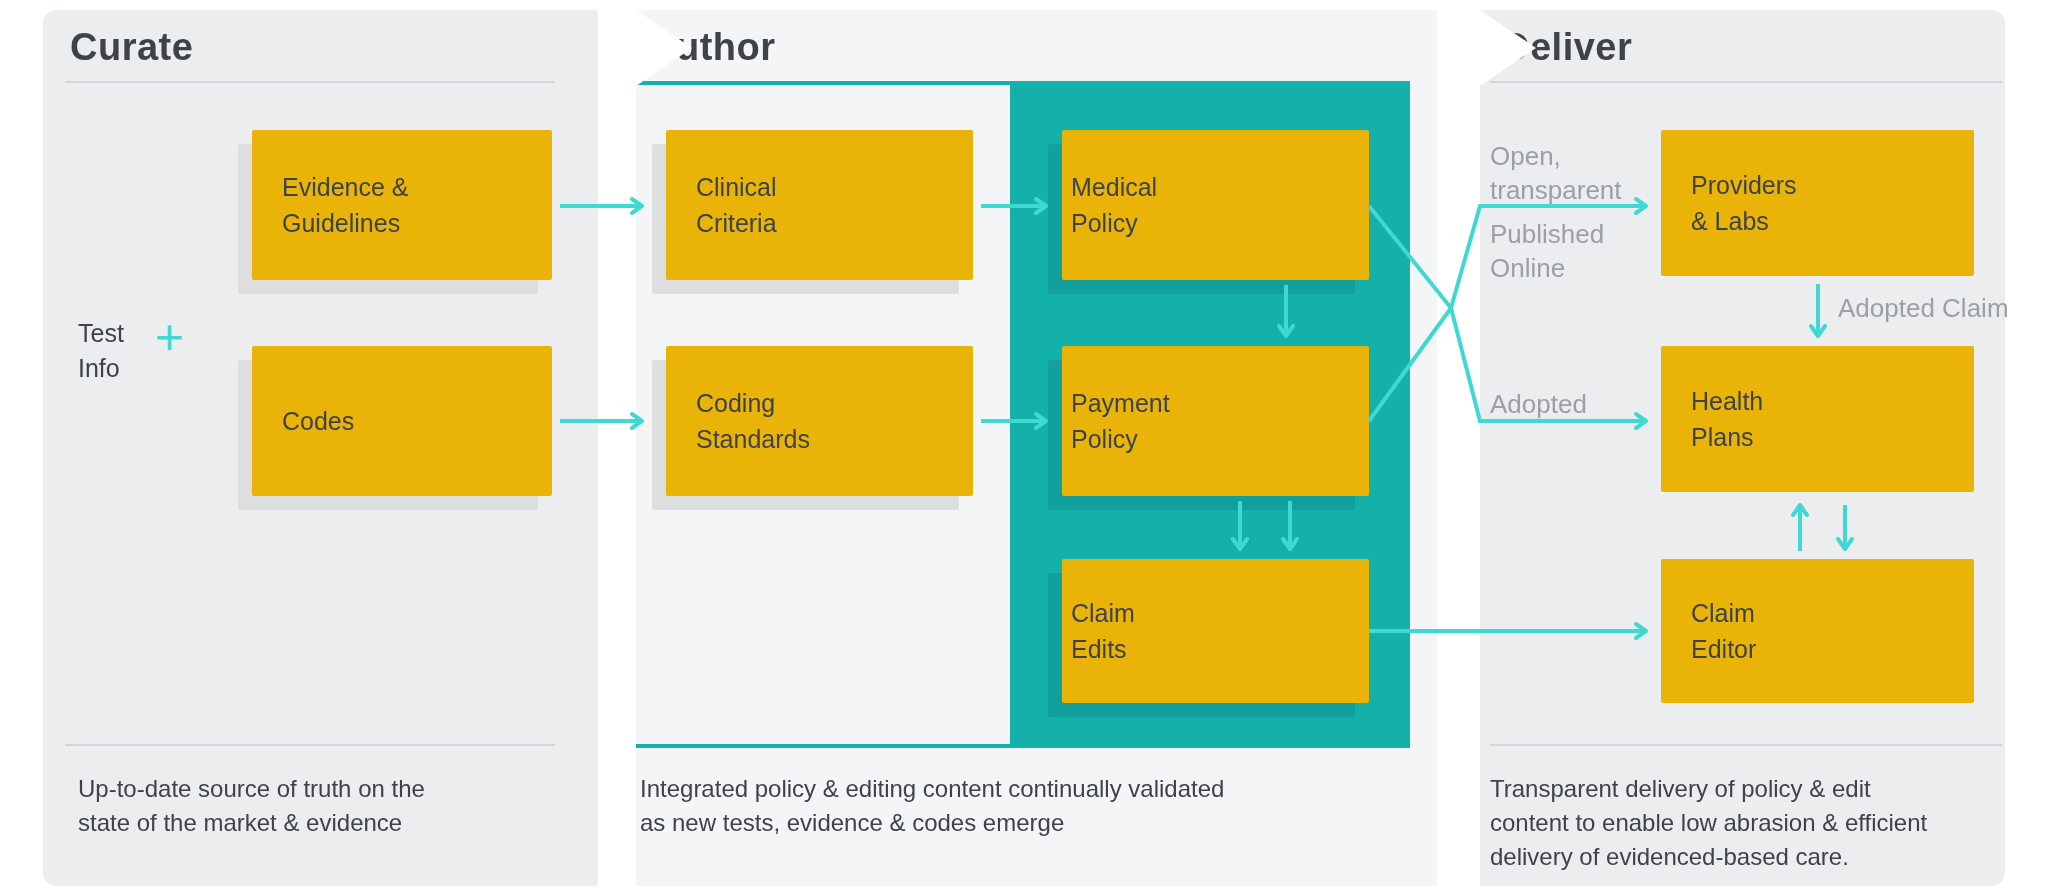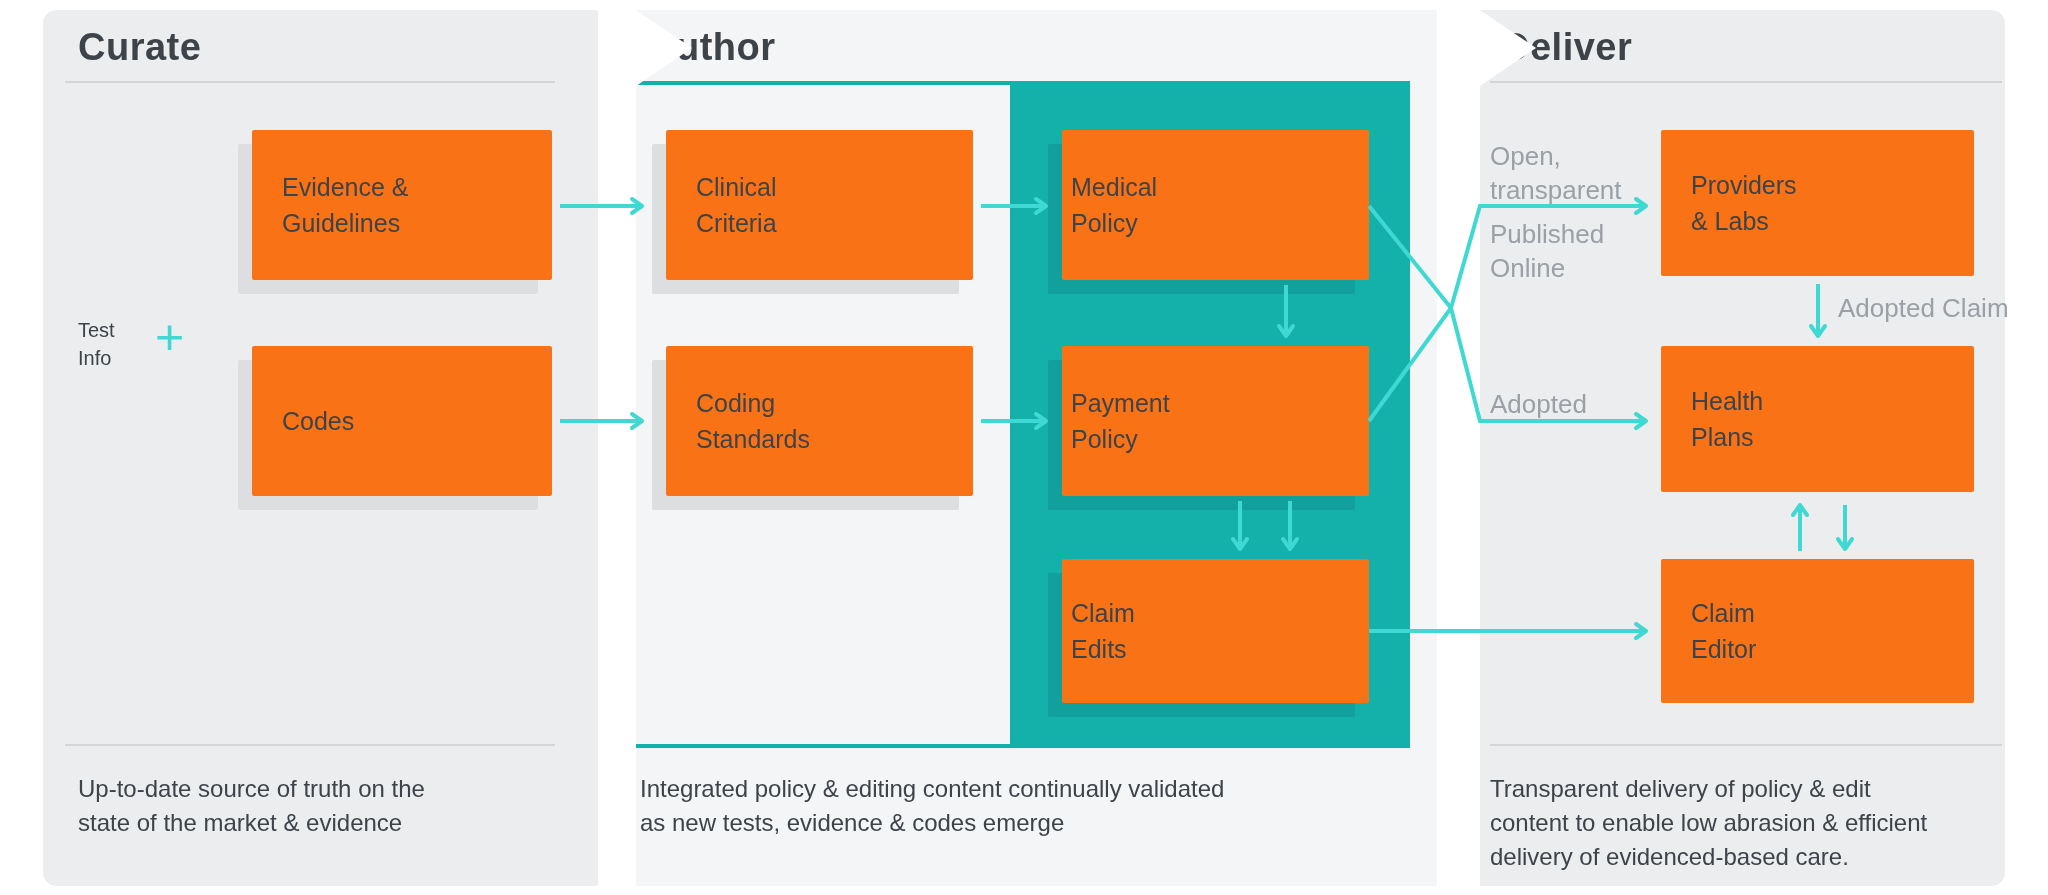--- a/index.html
+++ b/index.html
@@ -7,36 +7,36 @@
   .stage { position: relative; width: 2048px; height: 895px; background: #ffffff; overflow: hidden; }
 
   .panel { position: absolute; top: 10px; height: 876px; }
   .panel.curate  { left: 43px;   width: 555px; background: #ebedee; border-radius: 14px 0 0 14px; }
   .panel.author  { left: 636px;  width: 801px; background: #f4f5f6; }
   .panel.deliver { left: 1480px; width: 525px; background: #ebedee; border-radius: 0 14px 14px 0; }
 
   .teal-block { position: absolute; left: 1010px; top: 85px; width: 400px; height: 663px; background: #14b1ab; }
 
   .h-title { position: absolute; top: 26px; font-size: 38px; font-weight: 700; color: #3d4349; letter-spacing: 0.5px; }
-  .h-title.curate  { left: 78px; }
+  .h-title.curate  { left: 70px; }
   .h-title.author  { left: 648px; }
   .h-title.deliver { left: 1502px; }
 
   .rule { position: absolute; height: 2px; background: #d3d5d8; }
   .rule.teal { height: 4px; background: #14b1ab; }
 
-  .box { position: absolute; background: #f97316; display: flex; align-items: center; padding-left: 30px; border-radius: 2px; }
+  .box { position: absolute; background: #eab308; display: flex; align-items: center; padding-left: 30px; border-radius: 2px; }
   .box.shadow-gray { box-shadow: -14px 14px 0 0 #dcdee0; }
   .box.shadow-teal { box-shadow: -14px 14px 0 0 rgba(0, 45, 42, 0.12); padding-left: 9px; }
   .box-label { font-size: 25px; line-height: 1.45; color: #3d4349; white-space: pre-line; }
 
   .note { position: absolute; font-size: 26px; line-height: 1.3; color: #9aa0a5; white-space: pre-line; }
   .footer-text { position: absolute; top: 772px; font-size: 24px; line-height: 1.42; color: #3d4349; white-space: pre-line; }
 
-  .test-info { position: absolute; left: 78px; top: 316px; font-size: 20px; line-height: 1.4; color: #3d4349; white-space: pre-line; }
+  .test-info { position: absolute; left: 78px; top: 316px; font-size: 25px; line-height: 1.4; color: #3d4349; white-space: pre-line; }
   .plus { position: absolute; left: 155px; top: 308px; font-size: 50px; font-weight: 400; color: #3fd8d2; }
 
   .overlay { position: absolute; left: 0; top: 0; width: 2048px; height: 895px; pointer-events: none; }
 </style>
 </head>
 <body>
 
 <div class="stage">
 
   <div class="panel curate"></div>

